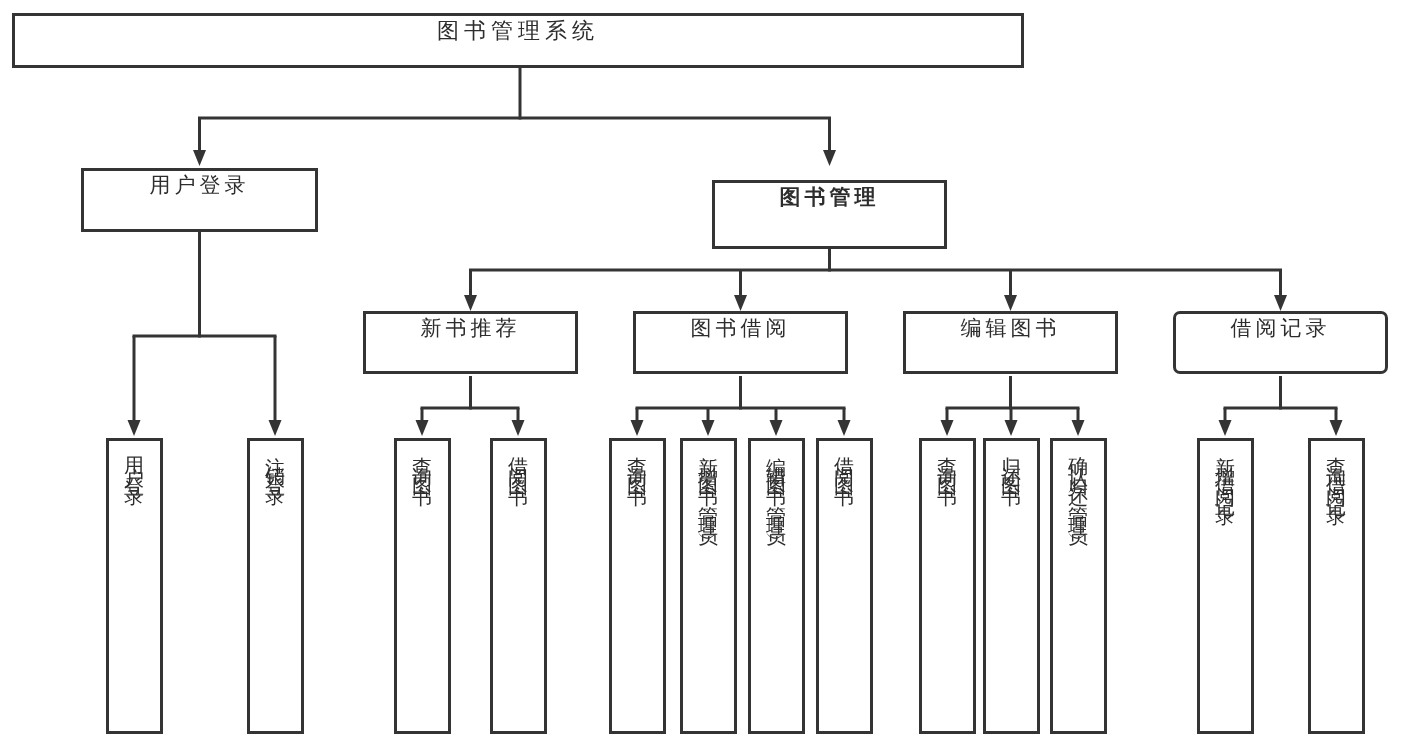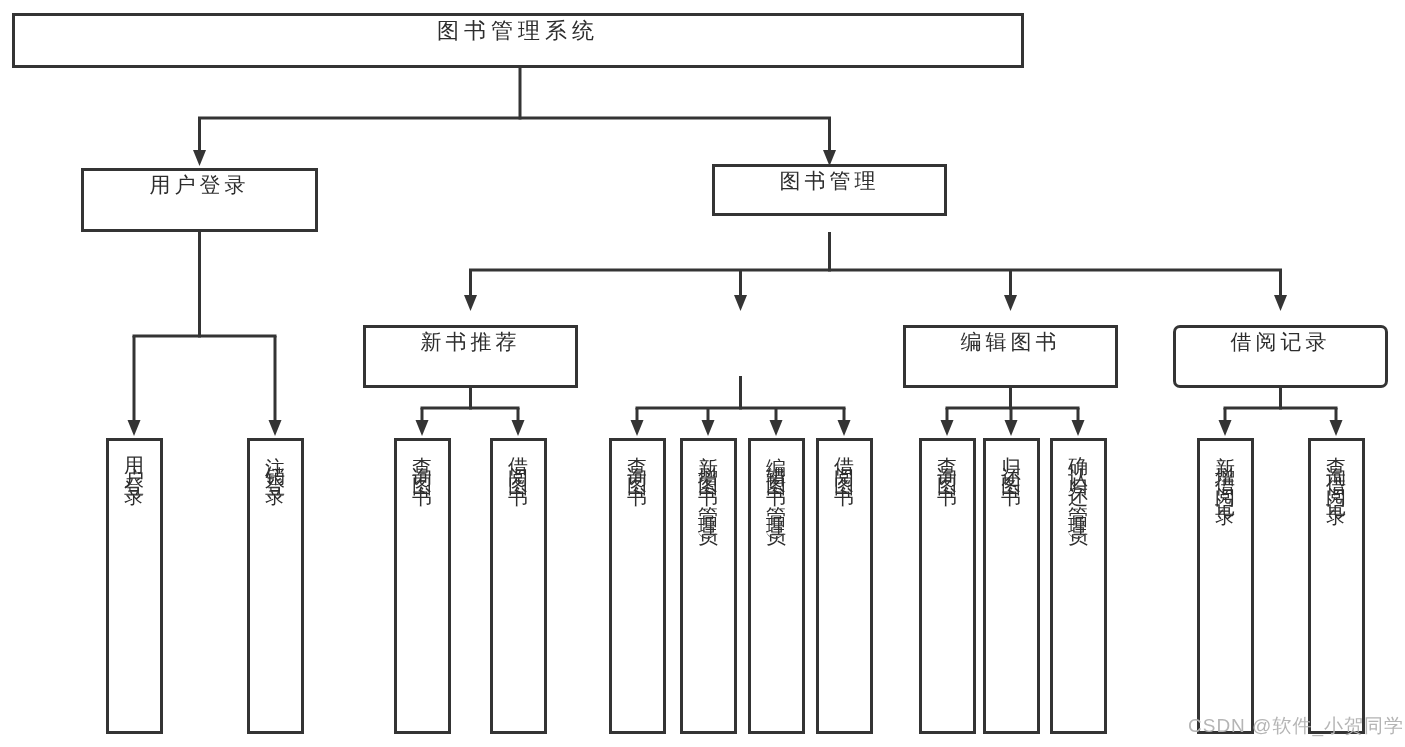--- a/index.html
+++ b/index.html
@@ -31,23 +31,23 @@
     text-orientation: mixed;
     font-size: 20px;
     letter-spacing: 10px;
     line-height: 1.15;
     white-space: nowrap;
   }
   
   .n-root  { left: 12px;   top: 13px;  width: 1012px; height: 55px; }
   
   .n-ul    { left: 81px;   top: 168px; width: 237px;  height: 64px; }
-  .n-bm    { left: 712px;  top: 164px; width: 235px;  height: 52px; }
-  
-  .lvl3    { top: 325px; width: 215px; height: 63px; }
+  .n-bm    { left: 712px;  top: 180px; width: 235px;  height: 69px; font-weight: bold; }
+  
+  .lvl3    { top: 311px; width: 215px; height: 63px; }
   .n-nb    { left: 363px;  }
   .n-bb    { left: 633px;  }
   .n-cb    { left: 903px;  }
   .n-br    { left: 1173px; border-radius: 7px; }
   
   .leaf    { top: 438px; width: 57px; height: 296px; }
   .n-ul1   { left: 105.5px; }
   .n-ul2   { left: 246.5px; }
   .n-nb1   { left: 393.5px; }
   .n-nb2   { left: 489.5px; }
@@ -158,20 +158,23 @@
   <div class="box n-ul">
     <span class="h-label">用户登录</span>
   </div>
   <div class="box n-bm">
     <span class="h-label">图书管理</span>
   </div>
 
   <div class="box lvl3 n-nb">
     <span class="h-label">新书推荐</span>
   </div>
+  <div class="box lvl3 n-bb">
+    <span class="h-label">图书借阅</span>
+  </div>
   <div class="box lvl3 n-cb">
     <span class="h-label">编辑图书</span>
   </div>
   <div class="box lvl3 n-br">
     <span class="h-label">借阅记录</span>
   </div>
 
   <div class="box leaf n-ul1">
     <span class="leaf-label">用户登录</span>
   </div>
@@ -209,15 +212,14 @@
     <span class="leaf-label">确认归还（管理员）</span>
   </div>
 
   <div class="box leaf n-br1">
     <span class="leaf-label">新增借阅记录</span>
   </div>
   <div class="box leaf n-br2">
     <span class="leaf-label">查询借阅记录</span>
   </div>
 
-  <div class="watermark">CSDN @软件_小贺同学</div>
 
 </div>
 
 </body></html>

